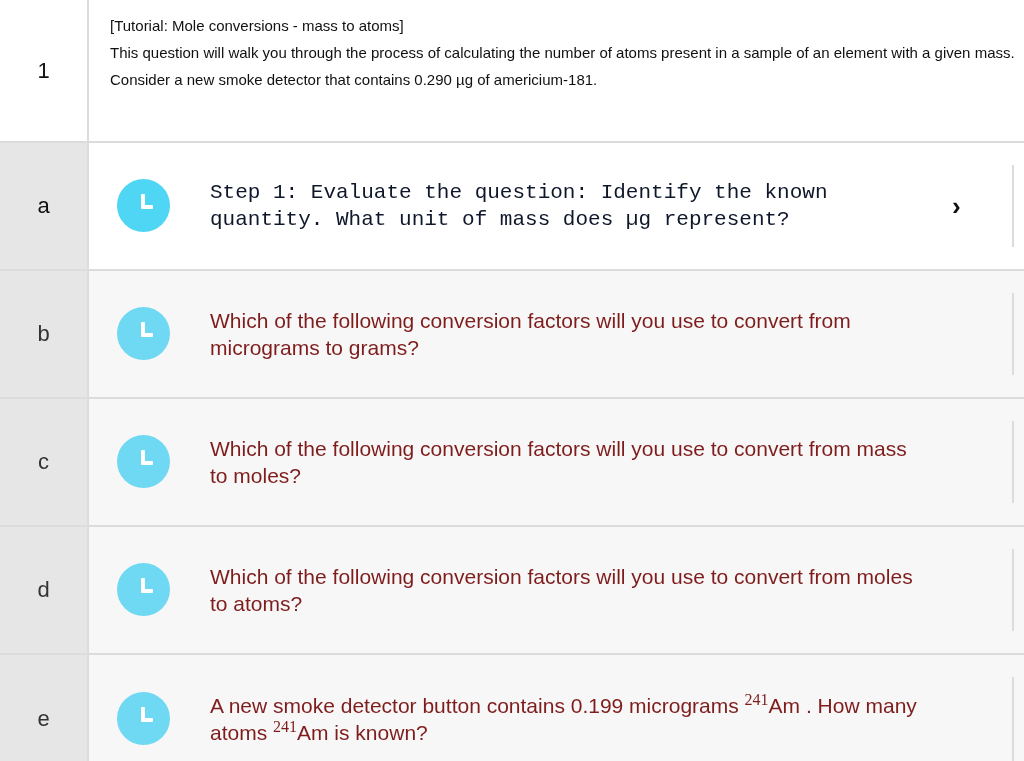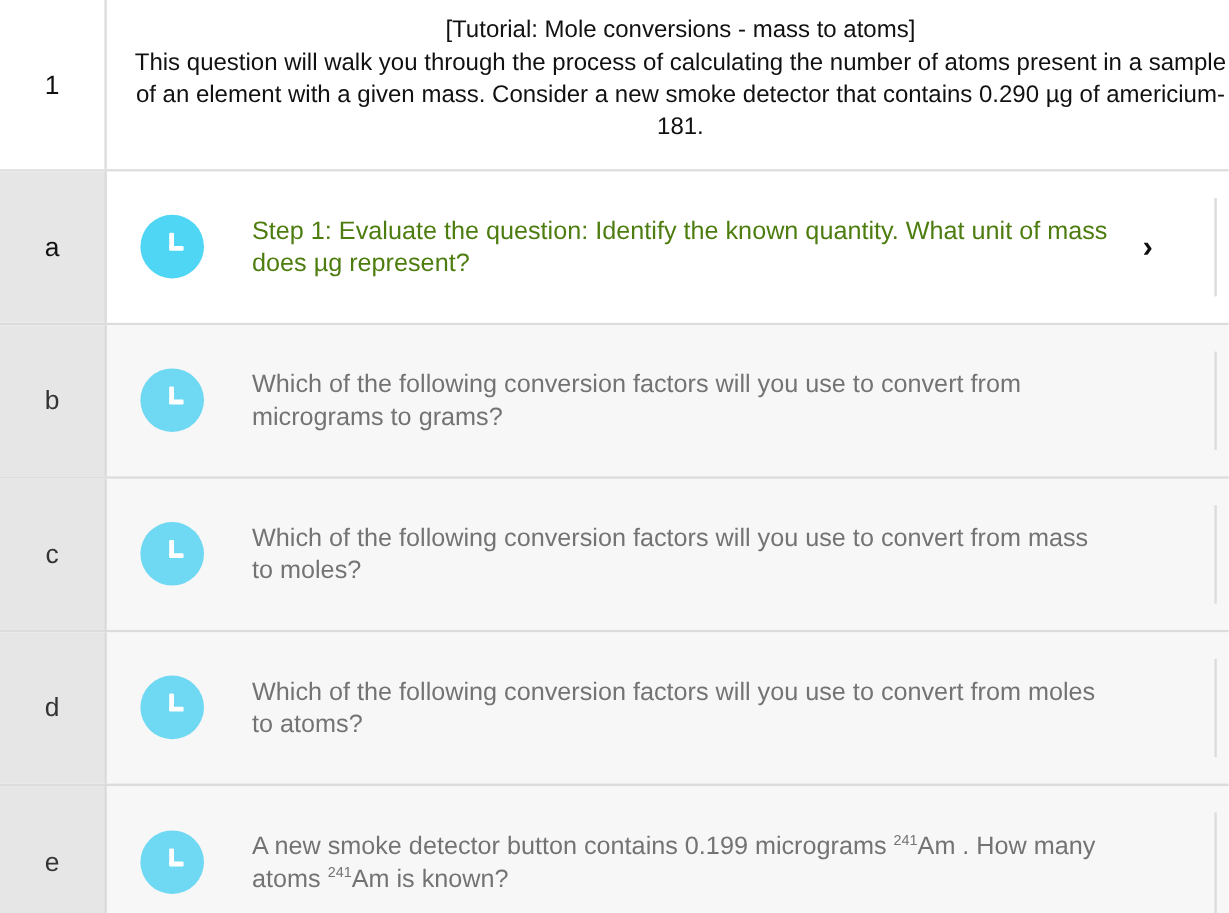--- a/index.html
+++ b/index.html
@@ -1,34 +1,34 @@
 <!DOCTYPE html>
 <html><head>
 <meta charset="utf-8">
 <style>
   html, body { margin:0; padding:0; }
   body { width:1024px; height:761px; overflow:hidden; background:#ffffff; font-family:"Liberation Sans", sans-serif; }
   .row { position:relative; display:flex; border-bottom:2px solid #dcdcdc; box-sizing:border-box; }
   .num { width:89px; flex:none; display:flex; align-items:center; justify-content:center; font-size:22px; color:#111; border-right:2px solid #dcdcdc; box-sizing:border-box; }
   .intro { height:143px; background:#fff; }
   .intro .num { background:#fff; }
-  .intro .content { padding:12px 0 0 21px; font-size:20px; line-height:27px; color:#111;text-align:center; }
+  .intro .content { padding:12px 0 0 21px; font-size:15px; line-height:27px; color:#111; }
   .step { height:128px; background:#f7f7f7; }
   .step .num { background:#e6e6e6; color:#333; }
   .step.active { background:#fff; }
   .step.active .num { color:#111; }
   .step .icon { position:absolute; left:117px; top:50%; margin-top:-27px; width:53px; height:53px; border-radius:50%; background:#6fd8f2; }
   .step.active .icon { background:#4fd6f5; }
   .icon .hand-v { position:absolute; left:24px; top:15px; width:4px; height:14px; background:#fff; border-radius:1px; }
   .icon .hand-h { position:absolute; left:24px; top:26px; width:12px; height:4px; background:#fff; border-radius:1px; }
-  .step .text { position:absolute; left:210px; top:50%; transform:translateY(-50%); width:720px; font-size:21px; line-height:27px; color:#737373; }
-  .step.active .text { color:#4d7c0f; }
+  .step .text { position:absolute; left:210px; top:50%; transform:translateY(-50%); width:720px; font-size:21px; line-height:27px; color:#7f1d1d; }
+  .step.active .text { color:#0f172a;font-family:Liberation Mono, monospace; }
   .chev { position:absolute; left:952px; top:50%; transform:translateY(-50%); font-size:26px; font-weight:bold; color:#111; }
   .vbar { position:absolute; left:1012px; top:22px; bottom:22px; width:2px; background:#dcdcdc; }
-  sup { font-size:12px; vertical-align:8px; line-height:0; }
+  sup { font-size:16px; vertical-align:8px; line-height:0;font-family:Liberation Serif, serif; }
 </style>
 </head>
 <body>
 
 <div class="row intro">
   <div class="num">1</div>
   <div class="content">
     <div>[Tutorial: Mole conversions  - mass to atoms]</div>
     <div>This question will walk you through the process of calculating the number of atoms present in a sample of an element with a given mass. Consider a new smoke detector that contains 0.290 µg of americium-181.</div>
   </div>

